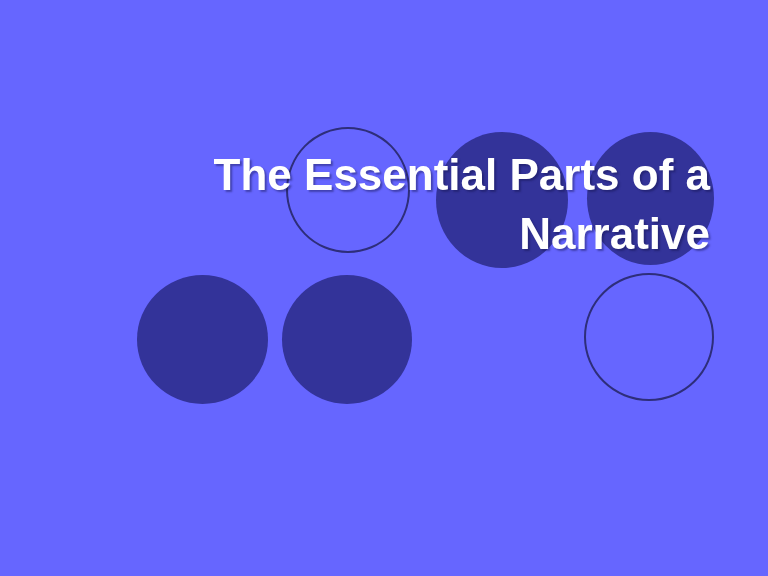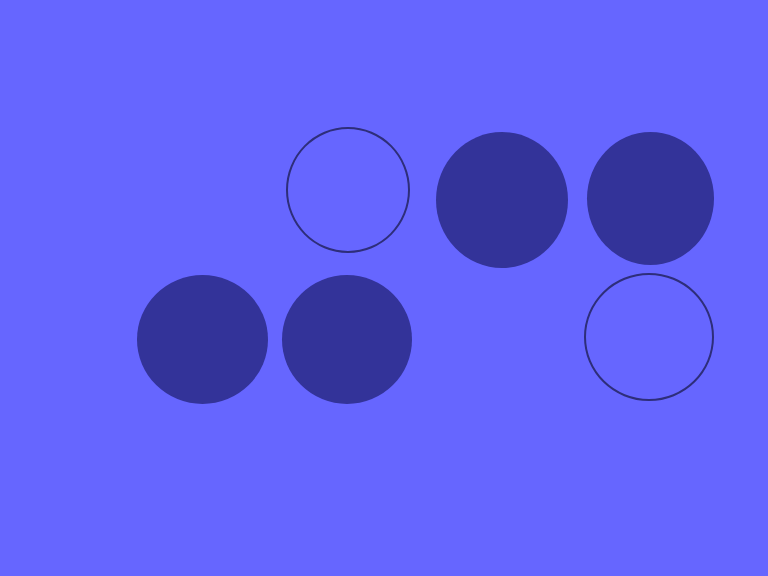--- a/index.html
+++ b/index.html
@@ -79,14 +79,17 @@
 
   <div class="decor-layer">
     <div id="circle-outline-top" class="shape-circle outlined"></div>
     <div id="circle-filled-top-mid" class="shape-circle filled"></div>
     <div id="circle-filled-top-right" class="shape-circle filled"></div>
     <div id="circle-filled-bot-left" class="shape-circle filled"></div>
     <div id="circle-filled-bot-mid" class="shape-circle filled"></div>
     <div id="circle-outline-bot-right" class="shape-circle outlined"></div>
   </div>
 
+  <div id="title-block">
+    <h1 id="title-text">The Essential Parts of a Narrative</h1>
+  </div>
 
 </div>
 
 </body></html>

